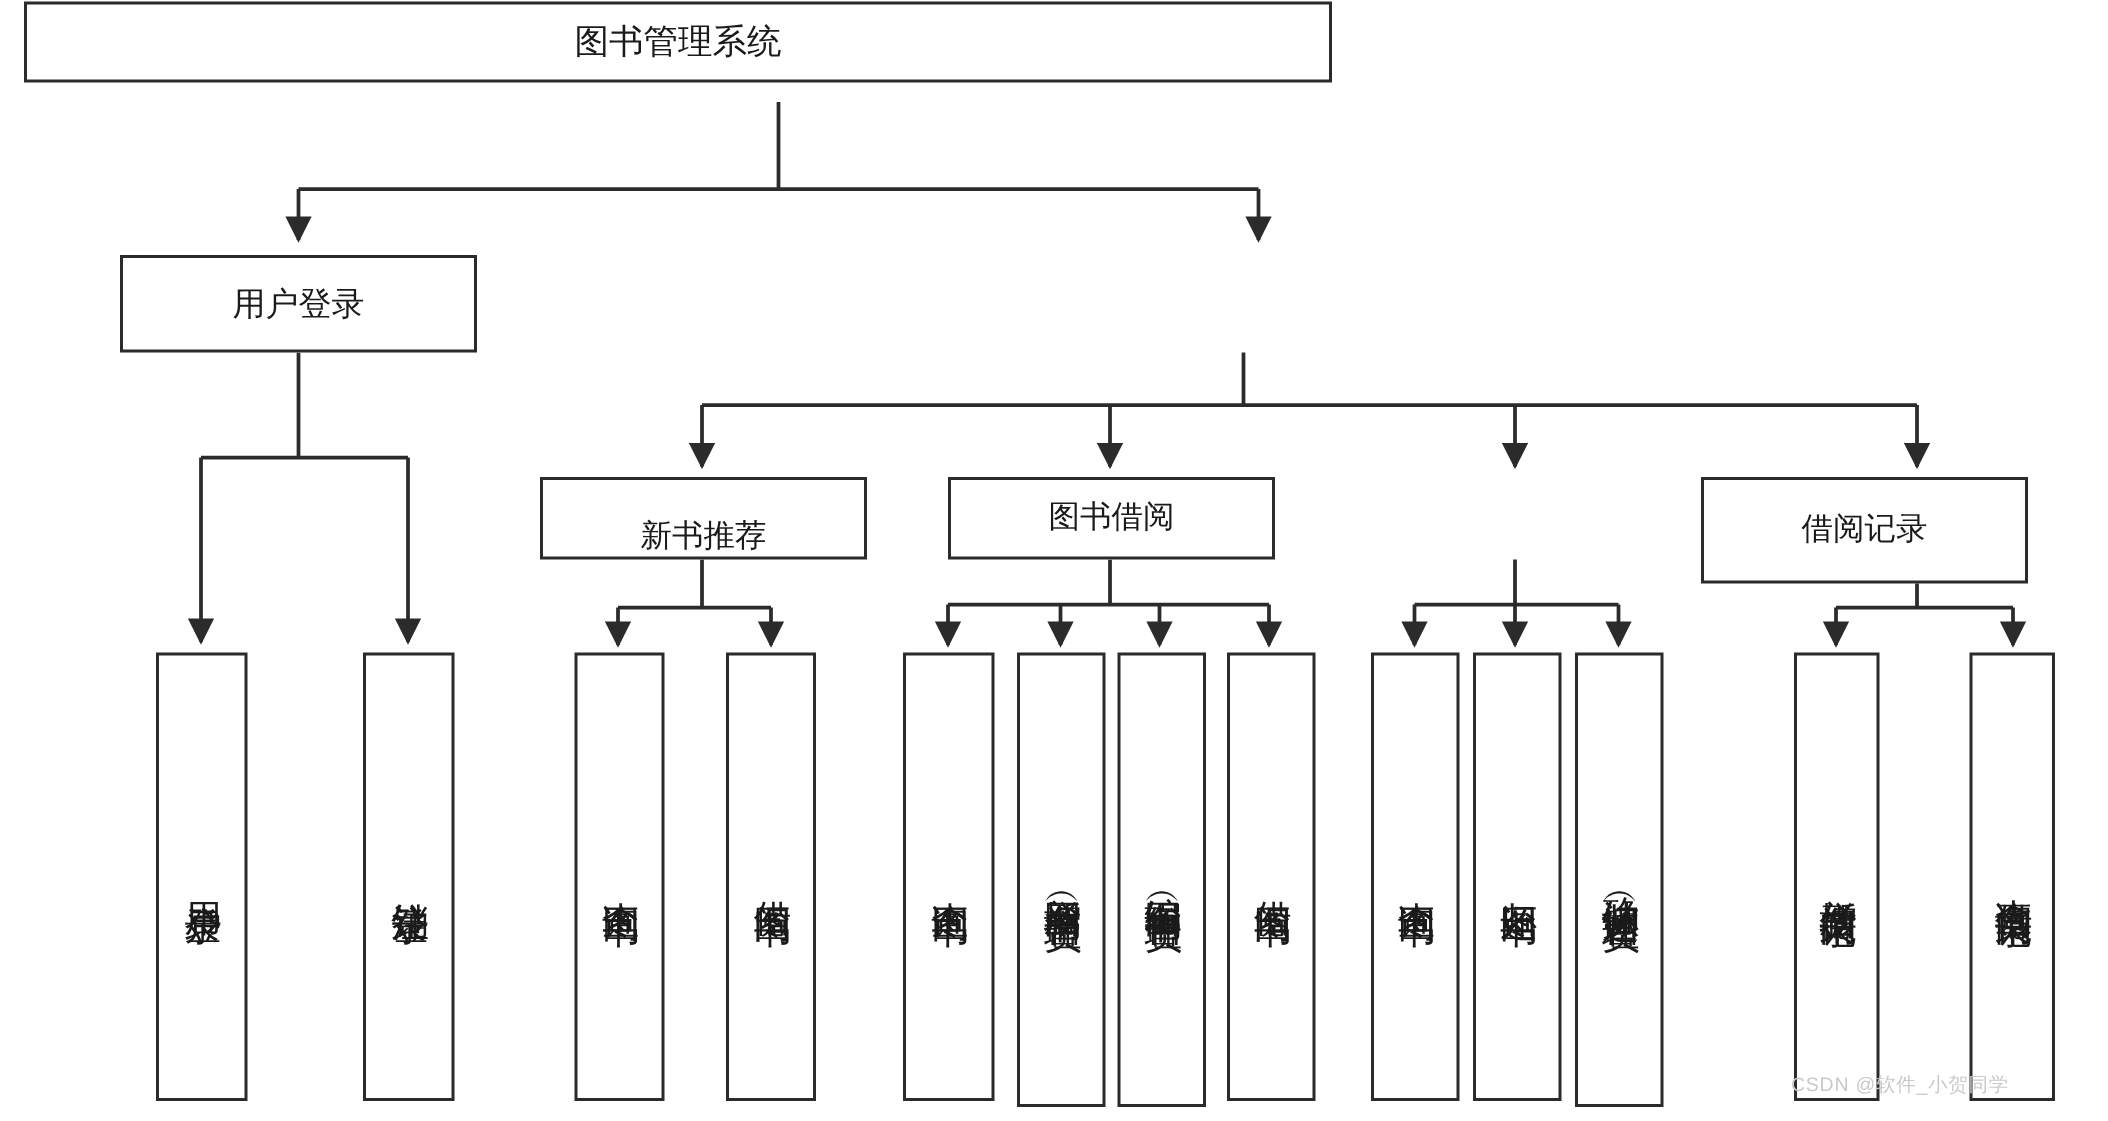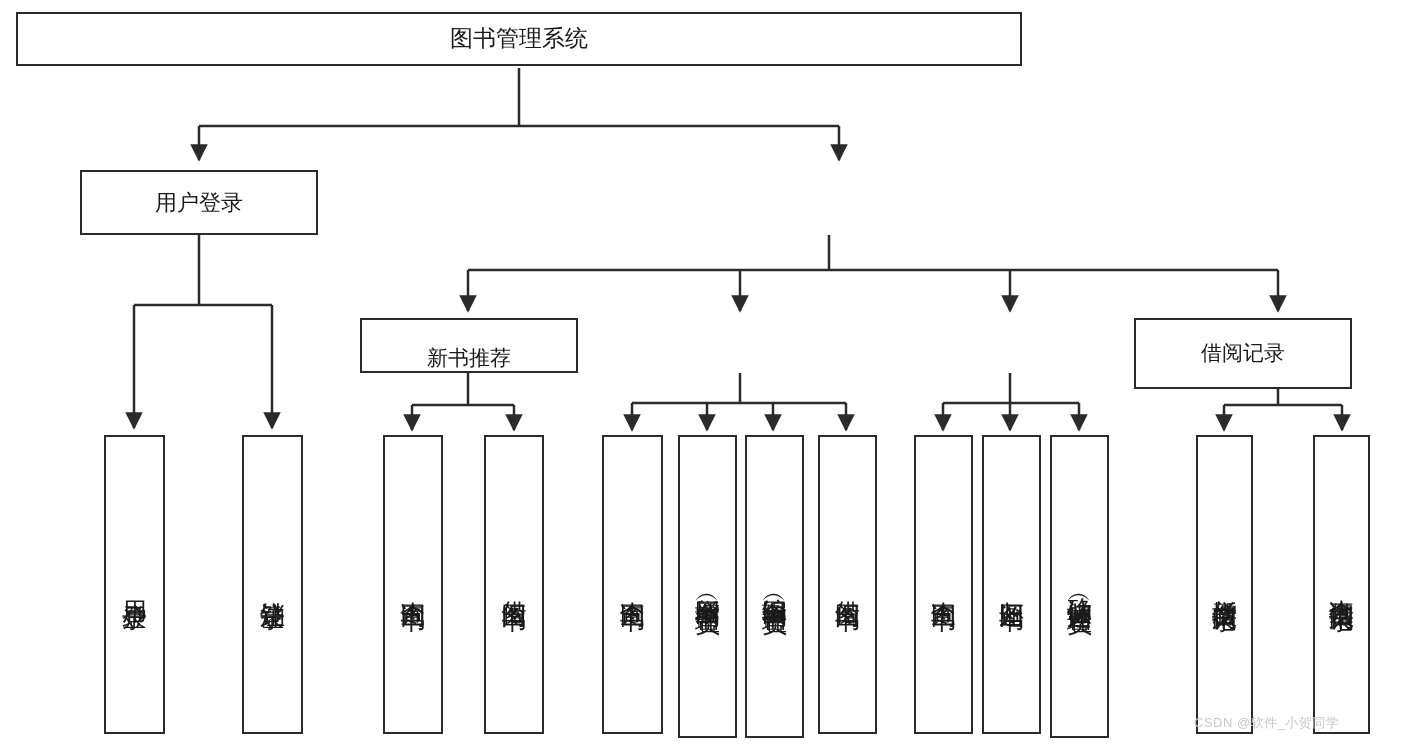--- a/index.html
+++ b/index.html
@@ -115,30 +115,33 @@
       <path d="M 1010 403 L 1010 430" marker-end="url(#arw)"></path>
       <path d="M 1079 403 L 1079 430" marker-end="url(#arw)"></path>
 
       <path d="M 1278 373 L 1278 405"></path>
       <path d="M 1224 405 L 1342 405"></path>
       <path d="M 1224 405 L 1224 430" marker-end="url(#arw)"></path>
       <path d="M 1342 405 L 1342 430" marker-end="url(#arw)"></path>
     </g>
   </svg>
 
-  <div class="node root" style="left:16px; top:12px; width:1006px; height:54px;">
+  <div class="node root" style="left:16px; top:1px; width:872px; height:54px;">
     <span class="node-label">图书管理系统</span>
   </div>
 
   <div class="node tier1" style="left:80px; top:170px; width:238px; height:65px;">
     <span class="node-label">用户登录</span>
   </div>
 
   <div class="node tier2" style="left:360px; top:318px; width:218px; height:55px;align-items:flex-end;">
     <span class="node-label">新书推荐</span>
+  </div>
+  <div class="node tier2" style="left:632px; top:318px; width:218px; height:55px;">
+    <span class="node-label">图书借阅</span>
   </div>
   <div class="node tier2" style="left:1134px; top:318px; width:218px; height:71px;">
     <span class="node-label">借阅记录</span>
   </div>
 
   <div class="node leaf" style="left:104px; top:435px; width:61px; height:299px;">
     <span class="node-label">用户登录</span>
   </div>
   <div class="node leaf" style="left:242px; top:435px; width:61px; height:299px;">
     <span class="node-label">注销登录</span>

